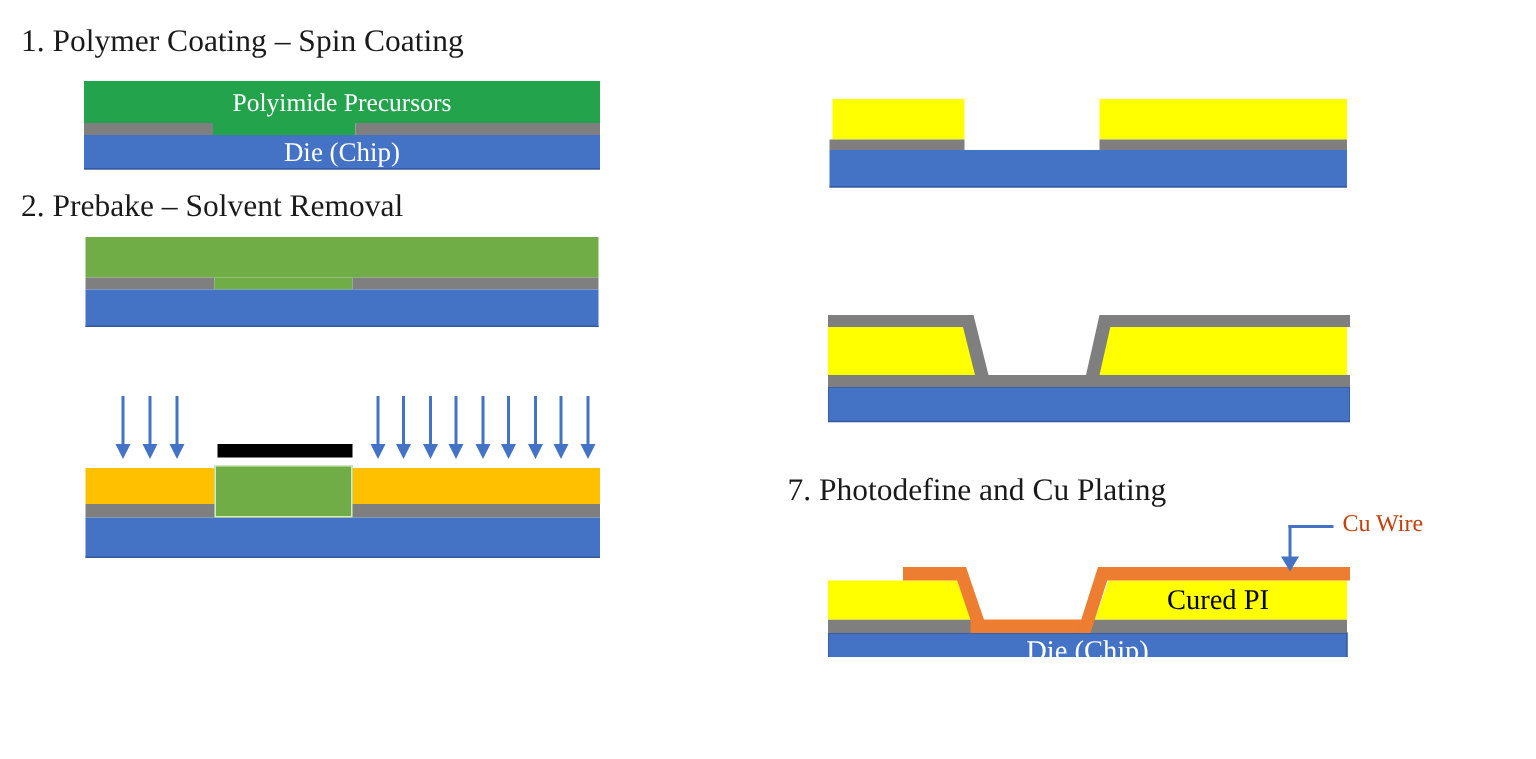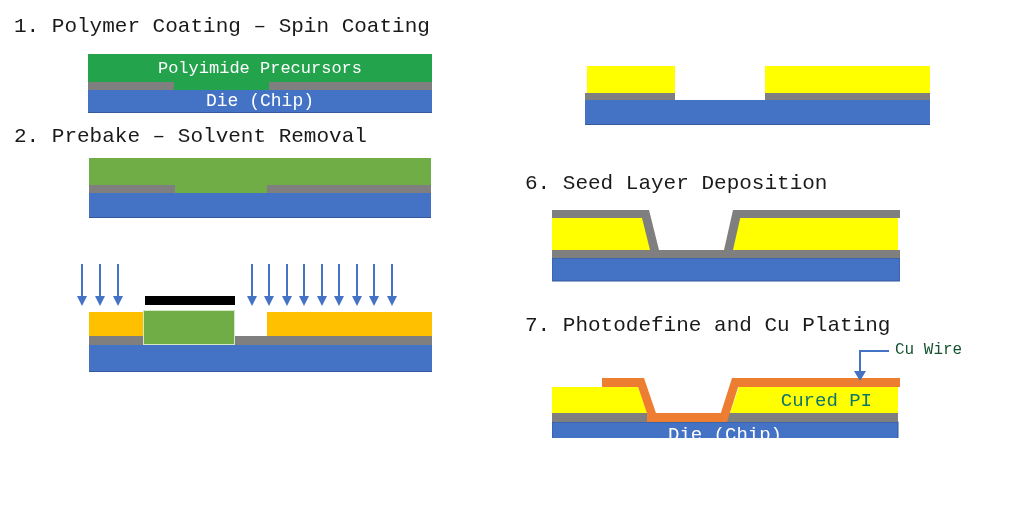--- a/index.html
+++ b/index.html
@@ -1,53 +1,53 @@
 <!DOCTYPE html>
 <html><head>
 <meta charset="utf-8">
 <style>
   html,body{margin:0;padding:0;background:#fff;}
   .canvas{
     position:relative;width:1024px;height:438px;background:#ffffff;
-    font-family:Liberation Mono, monospace;overflow:hidden;
+    font-family:Liberation Serif, serif;overflow:hidden;
   }
   .title{
     position:absolute;color:#1a1a1a;font-size:21px;line-height:26px;
     white-space:nowrap;letter-spacing:0px;
   }
-  .layer{position:absolute;box-sizing:border-box;margin-left:32px;}
+  .layer{position:absolute;box-sizing:border-box;}
   .green1{background:#22a34c;}
   .green2{background:#70ad47;}
   .amber{background:#ffc000;}
   .gray{background:#7f7f7f;}
   .blue{background:#4472c4;border-bottom:1px solid #35599c;}
   .layer-label{
     position:absolute;width:100%;text-align:center;color:#ffffff;
     font-size:17px;line-height:1;white-space:nowrap;
   }
   .mask-bar{position:absolute;background:#000000;}
   .uv-arrow{position:absolute;width:2px;height:32px;background:#4472c4;}
   .uv-arrow::after{
     content:"";position:absolute;left:-4px;top:32px;width:0;height:0;
     border-left:5px solid transparent;border-right:5px solid transparent;
     border-top:10px solid #4472c4;
   }
   .green-center{
     position:absolute;background:#70ad47;border:1px solid #d5e8c4;box-sizing:border-box;
   }
-  .callout-text{position:absolute;color:#14532d;font-size:16px;white-space:nowrap;}
+  .callout-text{position:absolute;color:#c2410c;font-size:16px;white-space:nowrap;}
   .callout-hline{position:absolute;height:2px;background:#4472c4;}
   .callout-vline{position:absolute;width:2px;background:#4472c4;}
   .callout-head{
     position:absolute;width:0;height:0;
     border-left:6px solid transparent;border-right:6px solid transparent;
     border-top:10px solid #4472c4;
   }
   .svg-diagram{position:absolute;}
-  .pi-label{position:absolute;color:#0f766e;font-size:19px;text-align:right;white-space:nowrap;}
+  .pi-label{position:absolute;color:#000000;font-size:19px;text-align:center;white-space:nowrap;}
   .die-label7{position:absolute;color:#ffffff;font-size:19px;text-align:center;width:346px;white-space:nowrap;}
 </style>
 </head>
 <body>
 
 <div class="canvas">
 
   <div class="title" style="left:14px;top:14px">1. Polymer Coating – Spin Coating</div>
   <div>
     <div class="layer green1" style="left:56px;top:54px;width:344px;height:28px">
@@ -104,21 +104,20 @@
   </div>
 
   <div>
     <div class="layer" style="left:555px;top:66px;width:88px;height:27px;background:#ffff00"></div>
     <div class="layer" style="left:733px;top:66px;width:165px;height:27px;background:#ffff00"></div>
     <div class="layer gray" style="left:553px;top:93px;width:90px;height:7px"></div>
     <div class="layer gray" style="left:733px;top:93px;width:165px;height:7px"></div>
     <div class="layer blue" style="left:553px;top:100px;width:345px;height:25px"></div>
   </div>
 
-  <div class="title" style="left:525px;top:171px">6. Seed Layer Deposition</div>
   <svg class="svg-diagram" style="left:552px;top:208px" width="348" height="75" viewBox="0 0 348 75">
     <rect x="0" y="50" width="348" height="23" fill="#4472c4" stroke="#35599c" stroke-width="1"></rect>
     <rect x="0" y="42" width="348" height="8" fill="#7f7f7f"></rect>
     <polygon points="0,10 91,10 99,42 0,42" fill="#ffff00"></polygon>
     <polygon points="183,10 346,10 346,42 175,42" fill="#ffff00"></polygon>
     <rect x="0" y="2" width="96" height="8" fill="#7f7f7f"></rect>
     <rect x="182" y="2" width="166" height="8" fill="#7f7f7f"></rect>
     <polygon points="88,2 97,2 107,42 98,42" fill="#7f7f7f"></polygon>
     <polygon points="181,2 190,2 181,42 172,42" fill="#7f7f7f"></polygon>
   </svg>

